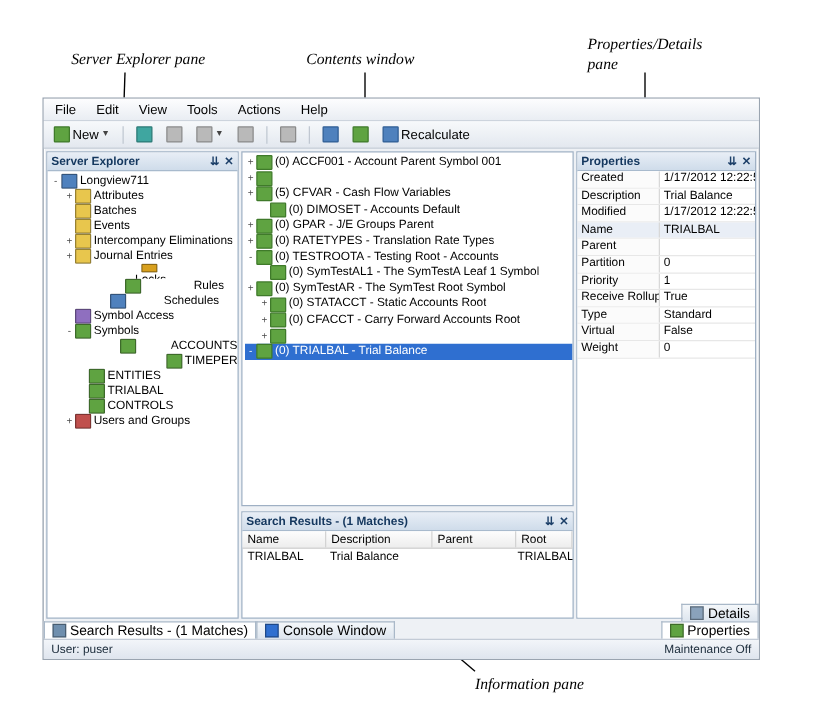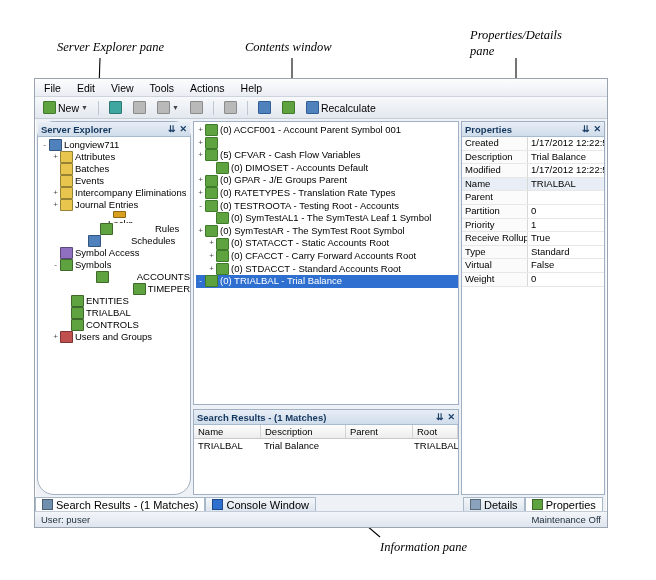--- a/index.html
+++ b/index.html
@@ -72,21 +72,21 @@
     display:flex;align-items:center;
     padding:0 3px;
     font-size:9.5px;
     color:#14375e;
     font-weight:bold;
   }
   .panel-head .ttl{flex:1;white-space:nowrap;overflow:hidden;}
   .panel-head .pin,.panel-head .x{font-size:9px;margin-left:4px;color:#1c3f68;cursor:pointer;}
 
   
-  .left{width:152px;margin:2px 0 0 2px;border-radius:17px;}
+  .left{width:152px;margin:2px 0 0 2px;}
   .tree{flex:1;overflow:hidden;padding:2px 0 0 2px;font-size:9.5px;line-height:12px;}
   .trow{display:flex;align-items:center;white-space:nowrap;height:12px;}
   .exp{width:9px;text-align:center;color:#4c4c4c;font-size:8px;}
   .ti{width:11px;height:10px;margin-right:2px;display:inline-block;}
   .lbl{overflow:hidden;text-overflow:ellipsis;}
 
   
   .mid{flex:1;display:flex;flex-direction:column;margin:2px 2px 0 2px;min-width:0;}
   .contents{flex:1;min-height:0;}
   .clist{flex:1;overflow:hidden;padding:2px 0 0 2px;font-size:9.5px;line-height:12.6px;}
@@ -117,21 +117,21 @@
   .grow.hl .gv{background:#e9eef6;}
   .tab{
     display:flex;align-items:center;gap:3px;
     height:13px;padding:0 6px;
     background:linear-gradient(#f4f7fa,#dde5ee);
     border:1px solid #a9b8c8;border-bottom:none;
   }
   .tab.active{background:#fff;}
   .tabs-row{display:flex;height:16px;align-items:flex-end;}
   .tabs-left{flex:1;display:flex;align-items:flex-end;}
-  .tabs-right{width:144px;display:flex;align-items:flex-end;}
+  .tabs-right{width:144px;display:flex;align-items:flex-end;flex-direction:column;}
 
   .statusbar{
     height:15px;
     background:linear-gradient(#f2f5f9,#dfe5ee);
     border-top:1px solid #c3cbd6;
     display:flex;align-items:center;
     padding:0 6px;font-size:9.5px;color:#20303f;
   }
   .statusbar .right-txt{margin-left:auto;}
   .mini{width:9px;height:9px;display:inline-block;}
@@ -356,21 +356,20 @@
               <span class="lbl">(0) STATACCT - Static Accounts Root</span>
             </div>
             <div class="crow" style="padding-left: 11px;">
               <span class="exp">+</span>
               <span class="ti" style="background: rgb(95, 163, 65); border: 1px solid rgb(63, 122, 42); border-radius: 1px;"></span>
               <span class="lbl">(0) CFACCT - Carry Forward Accounts Root</span>
             </div>
             <div class="crow" style="padding-left: 11px;">
               <span class="exp">+</span>
               <span class="ti" style="background: rgb(95, 163, 65); border: 1px solid rgb(63, 122, 42); border-radius: 1px;"></span>
-              <span class="lbl">(0) STDACCT - Standard Accounts Root</span>
             </div>
             <div class="crow sel" style="padding-left: 0px;">
               <span class="exp">-</span>
               <span class="ti" style="background: rgb(95, 163, 65); border: 1px solid rgb(63, 122, 42); border-radius: 1px;"></span>
               <span class="lbl">(0) TRIALBAL - Trial Balance</span>
             </div>
           </div>
       </div>
 
       <div class="panel search">

